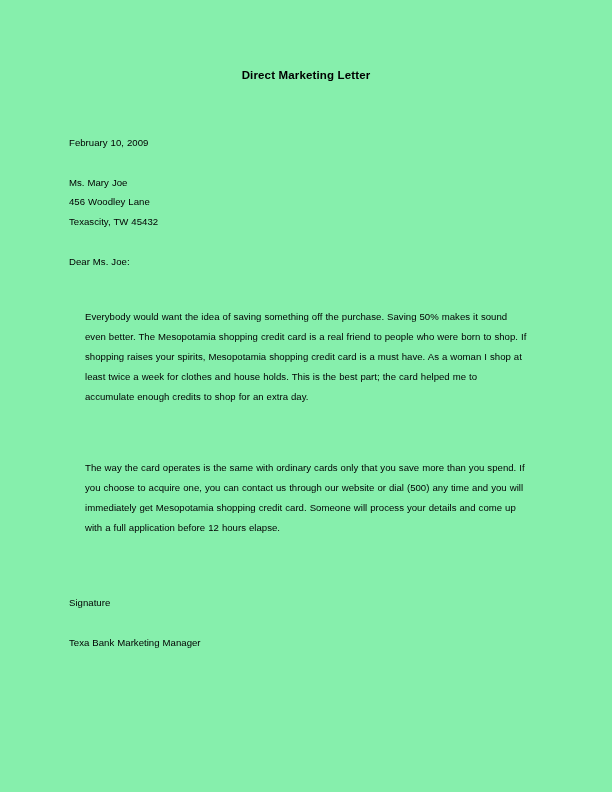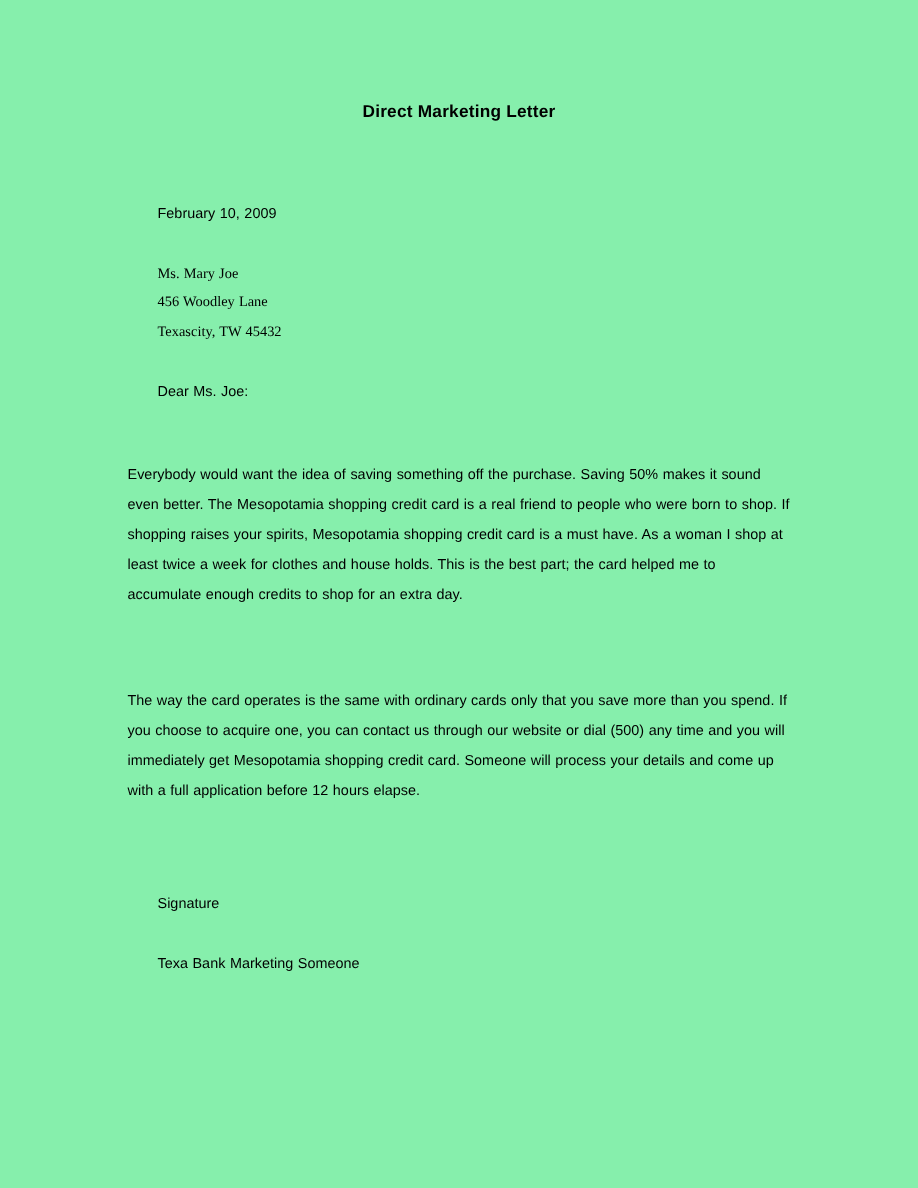--- a/index.html
+++ b/index.html
@@ -43,34 +43,32 @@
     width: 474px;
   }
 
   .line,
   .para {
     font-size: 9.6px;
     line-height: 19.8px;
     letter-spacing: 0.02px;
     text-align: left;
     word-spacing: 0.3px;
-    margin-left: 36px;
   }
 
   .para {
     margin: 16px;
   }
 
   .spacer-line {
     height: 19.8px;
   }
 
   .addr-block .line {
     display: block;
-    font-family: Liberation Serif, serif;
   }
 
   .sig-block .line {
     display: block;
   }
 </style>
 </head>
 <body>
 
 <div class="page">
@@ -100,17 +98,17 @@
     <div class="spacer-line"></div>
 
     <p class="para">The way the card operates is the same with ordinary cards only that you save more than you spend. If you choose to acquire one, you can contact us through our website or dial (500) any time and you will immediately get Mesopotamia shopping credit card. Someone will process your details and come up with a full application before 12 hours elapse.</p>
 
     <div class="spacer-line"></div>
 
     <div class="sig-block">
       <span class="spacer-line" style="display:block;"></span>
       <span class="line">Signature</span>
       <span class="spacer-line" style="display:block;"></span>
-      <span class="line">Texa Bank Marketing Someone</span>
+      <span class="line">Texa Bank Marketing Manager</span>
     </div>
 
   </div>
 </div>
 
 </body></html>

